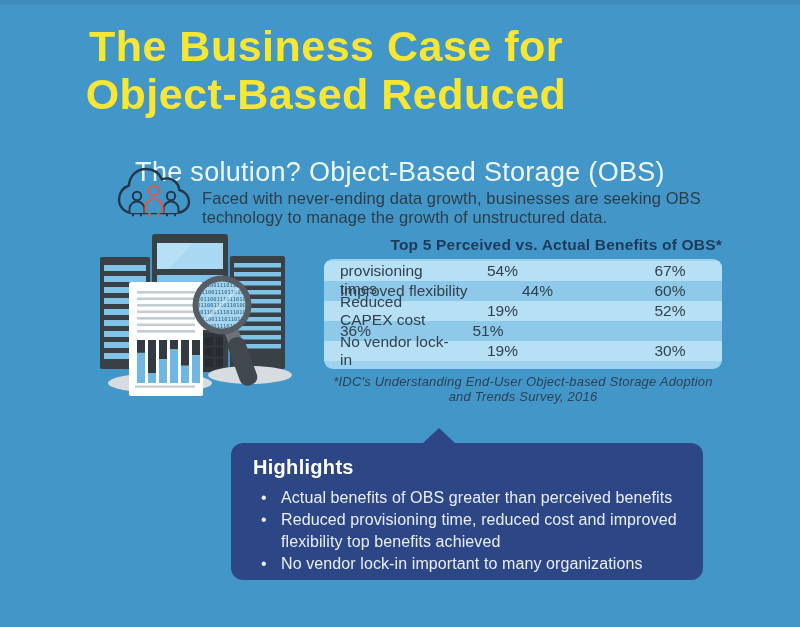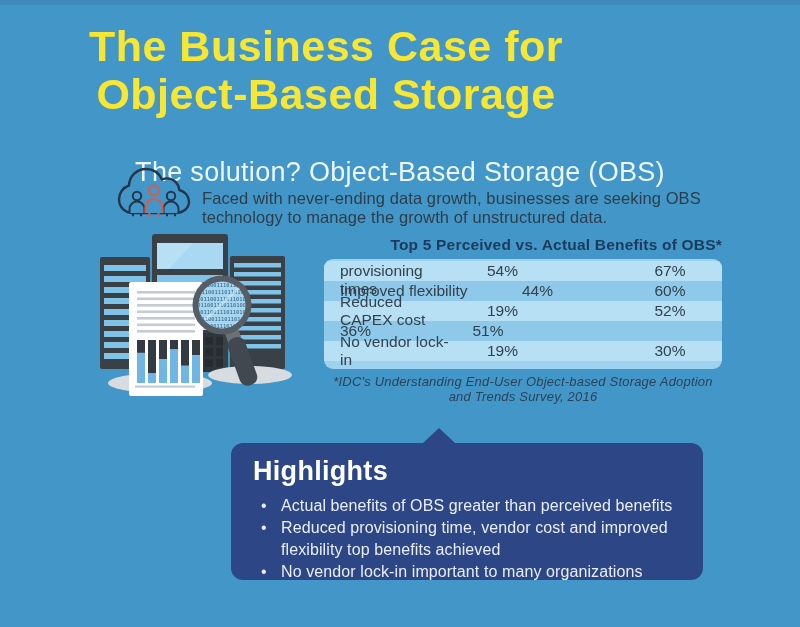--- a/index.html
+++ b/index.html
@@ -53,33 +53,33 @@
   .highlights {
     position:absolute; left:231px; top:443px; width:472px; height:137px;
     background:#2d4685; border-radius:12px; color:#ffffff;
     padding:13px 18px 0 22px;
   }
   .pointer {
     position:absolute; top:-15px; left:192px; width:0; height:0;
     border-left:16px solid transparent; border-right:16px solid transparent;
     border-bottom:15px solid #2d4685;
   }
-  .highlights h2 { margin:0 0 7px 0; font-size:27px; font-weight:bold; letter-spacing:0.3px; }
+  .highlights h2 { margin:0 0 7px 0; font-size:20px; font-weight:bold; letter-spacing:0.3px; }
   .highlights ul { list-style:none; margin:8px; padding:0; font-size:16px; line-height:22px; color:#e9eef8; letter-spacing:0.1px; }
   .highlights li { display:flex; }
   .highlights li .dot { width:20px; flex:0 0 20px; }
   .highlights li .dot::before { content:"\2022"; }
 </style>
 </head>
 <body>
 
 <div class="poster">
   <div class="top-strip"></div>
 
-  <h1 class="title"><span>The Business Case for</span><br><span>Object-Based Storage</span></h1>
+  <h1 class="title"><span>The Business Case for</span><br><span>Object-Based Reduced</span></h1>
 
   <div class="subtitle">The solution? Object-Based Storage (OBS)</div>
 
   <svg class="intro-icon" width="84" height="60" viewBox="0 0 84 60">
     <path d="M63,51 H21 C13,51 7,45 7,37.5 C7,31 11,25.5 17,23.5 C17.2,14 25,7 34,7 C41,7 47,11 50,17.5 C51.5,16.8 53.2,16.4 55,16.4 C61.6,16.4 67,21.5 67.3,28 C73,29.3 77,34 77,39.8 C77,46 71.5,51 63,51 Z" fill="none" stroke="#24364a" stroke-width="2.4" stroke-linejoin="round"></path>
     <g stroke="#24364a" stroke-width="2" fill="#4297c8">
       <circle cx="25" cy="34" r="4.2"></circle>
       <path d="M17.5,51 v-4 a7.5,7.5 0 0 1 15,0 v4"></path>
       <path d="M21,51 v3.2 M29,51 v3.2" fill="none"></path>
     </g>
@@ -258,21 +258,21 @@
   <div class="highlights">
     <div class="pointer"></div>
     <h2>Highlights</h2>
     <ul>
       <li>
           <span class="dot"></span>
           <span>Actual benefits of OBS greater than perceived benefits</span>
         </li>
       <li>
           <span class="dot"></span>
-          <span>Reduced provisioning time, vendor cost and improved flexibility top benefits achieved</span>
+          <span>Reduced provisioning time, reduced cost and improved flexibility top benefits achieved</span>
         </li>
       <li>
           <span class="dot"></span>
           <span>No vendor lock-in important to many organizations</span>
         </li>
     </ul>
   </div>
 </div>
 
 </body></html>

